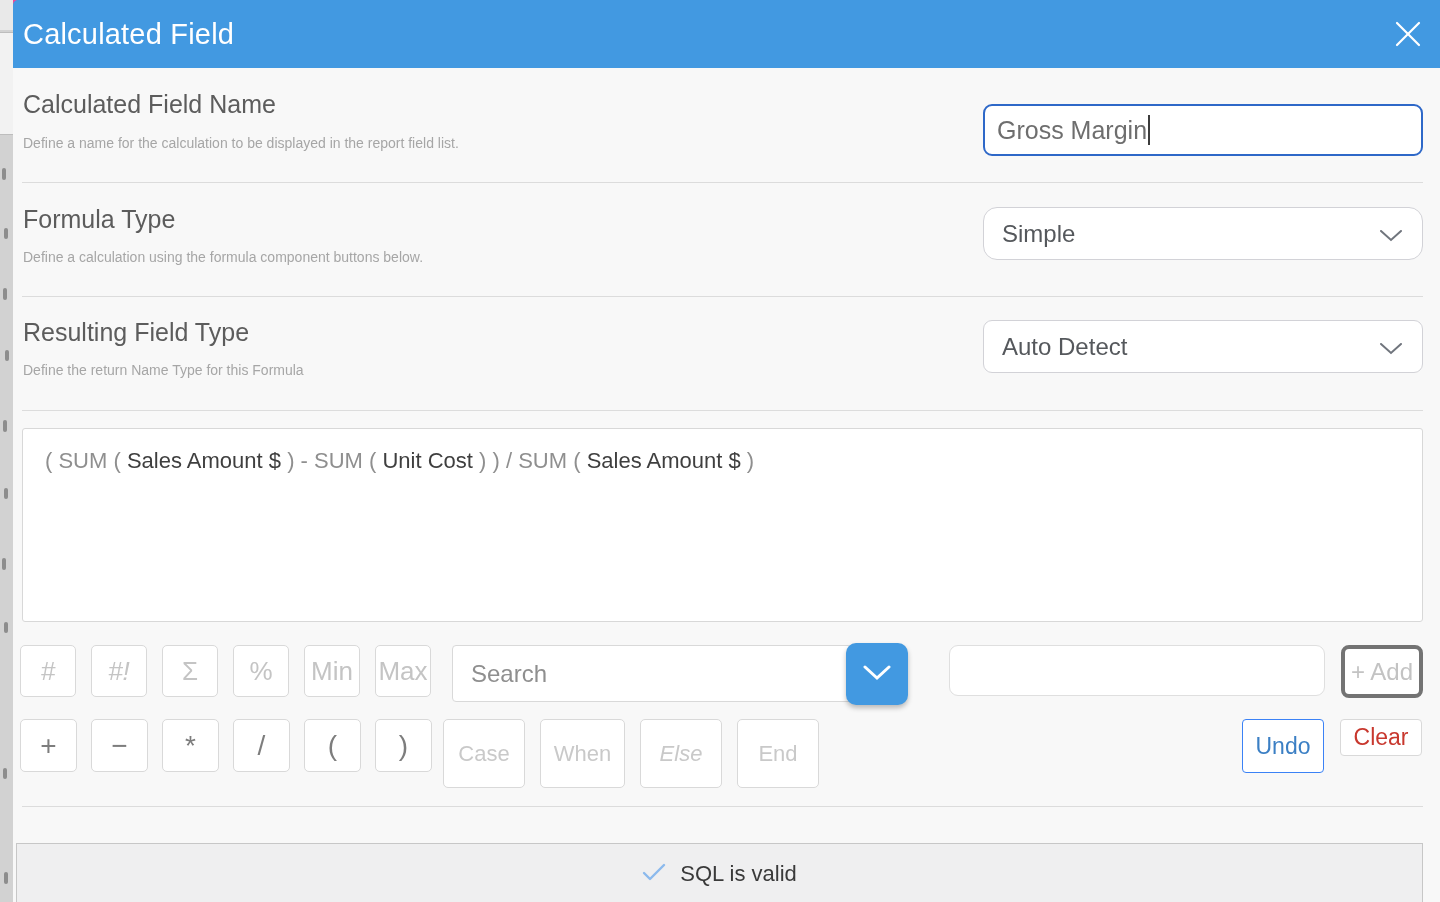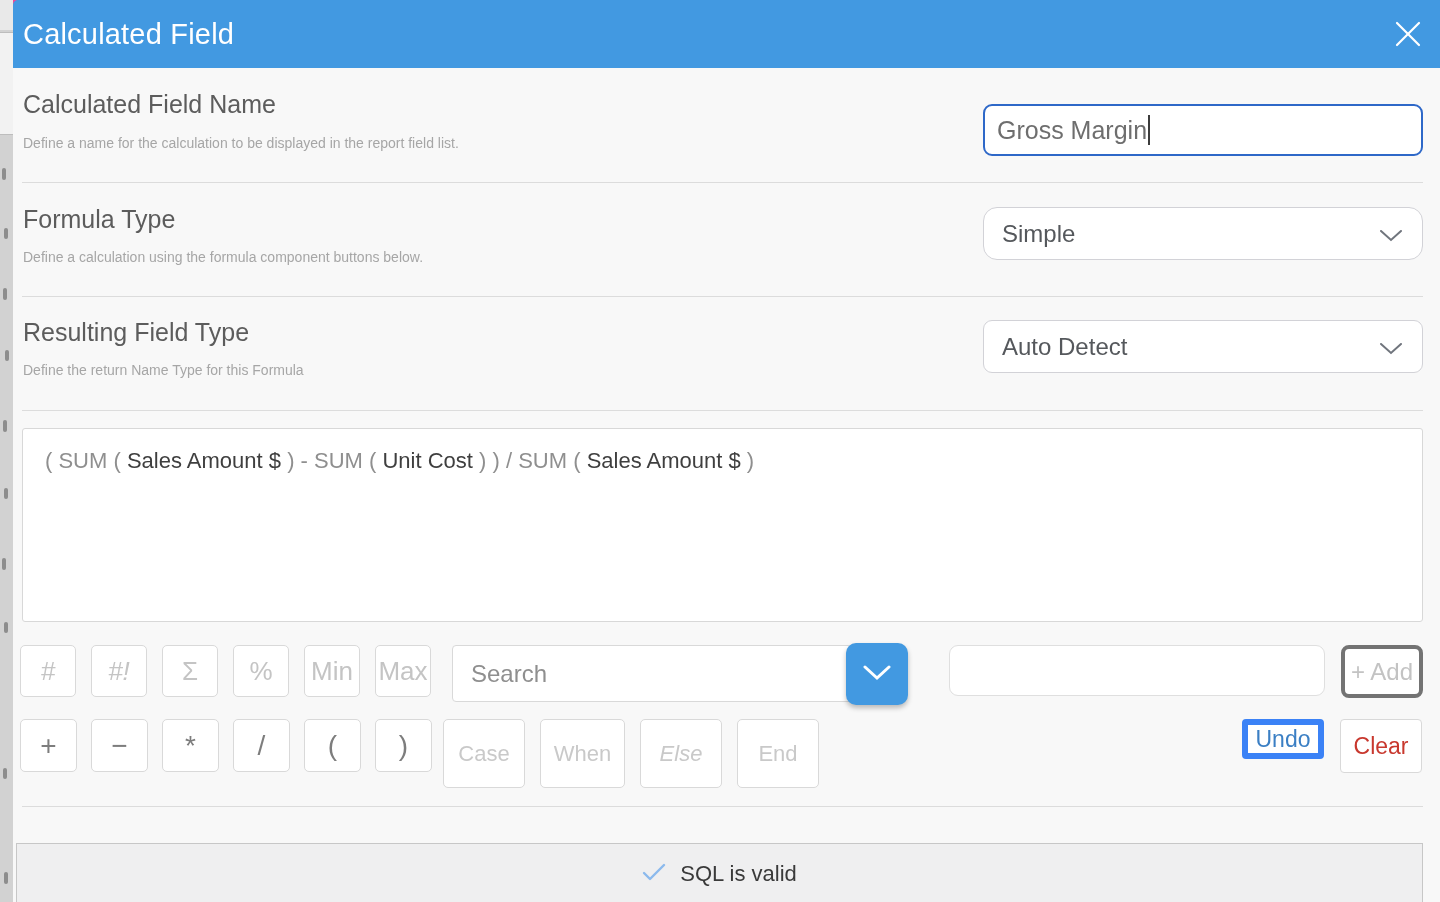--- a/index.html
+++ b/index.html
@@ -82,23 +82,23 @@
   button[data-name="plus-button"], button[data-name="minus-button"] { font-size:32px; font-weight:300; }
   button[data-name="multiply-button"] { font-size:26px; }
   button[data-name="open-paren-button"], button[data-name="close-paren-button"] { font-weight:300; }
 
   .case-row { left:430px; top:651px; gap:15px; }
   .case-row .tbtn { height:69px; color:#c9c9c9; font-size:22px; padding:0 20px; }
   button[data-name="case-button"]{width:82px;} button[data-name="when-button"]{width:85px;}
   button[data-name="else-button"]{width:82px;font-style:italic;} button[data-name="end-button"]{width:82px;}
   .case-row .tbtn { padding:0; }
 
-  .undo-btn { position:absolute; left:1229px; top:651px; width:82px; height:40px; background:#fff;
-    border:6px solid #3b82f6; border-radius:4px; color:#3b7fc4; font-size:23px; cursor:pointer; }
-  .clear-btn { position:absolute; left:1327px; top:651px; width:82px; height:54px; background:#fff;
+  .undo-btn { position:absolute; left:1229px; top:651px; width:82px; height:54px; background:#fff;
+    border:1px solid #3b82f6; border-radius:4px; color:#3b7fc4; font-size:23px; cursor:pointer; }
+  .clear-btn { position:absolute; left:1327px; top:651px; width:82px; height:37px; background:#fff;
     border:1px solid #d9d9d9; border-radius:4px; color:#c8382e; font-size:23px; cursor:pointer; }
 
   
   .status-bar { position:absolute; left:3px; top:775px; width:1407px; height:62px; background:#efeff0;
     border:1px solid #c7c7c7; display:flex; align-items:center; justify-content:center; gap:14px; }
   .status-text { font-size:22px; color:#3a3a3a; }
 </style>
 </head>
 <body>
 

